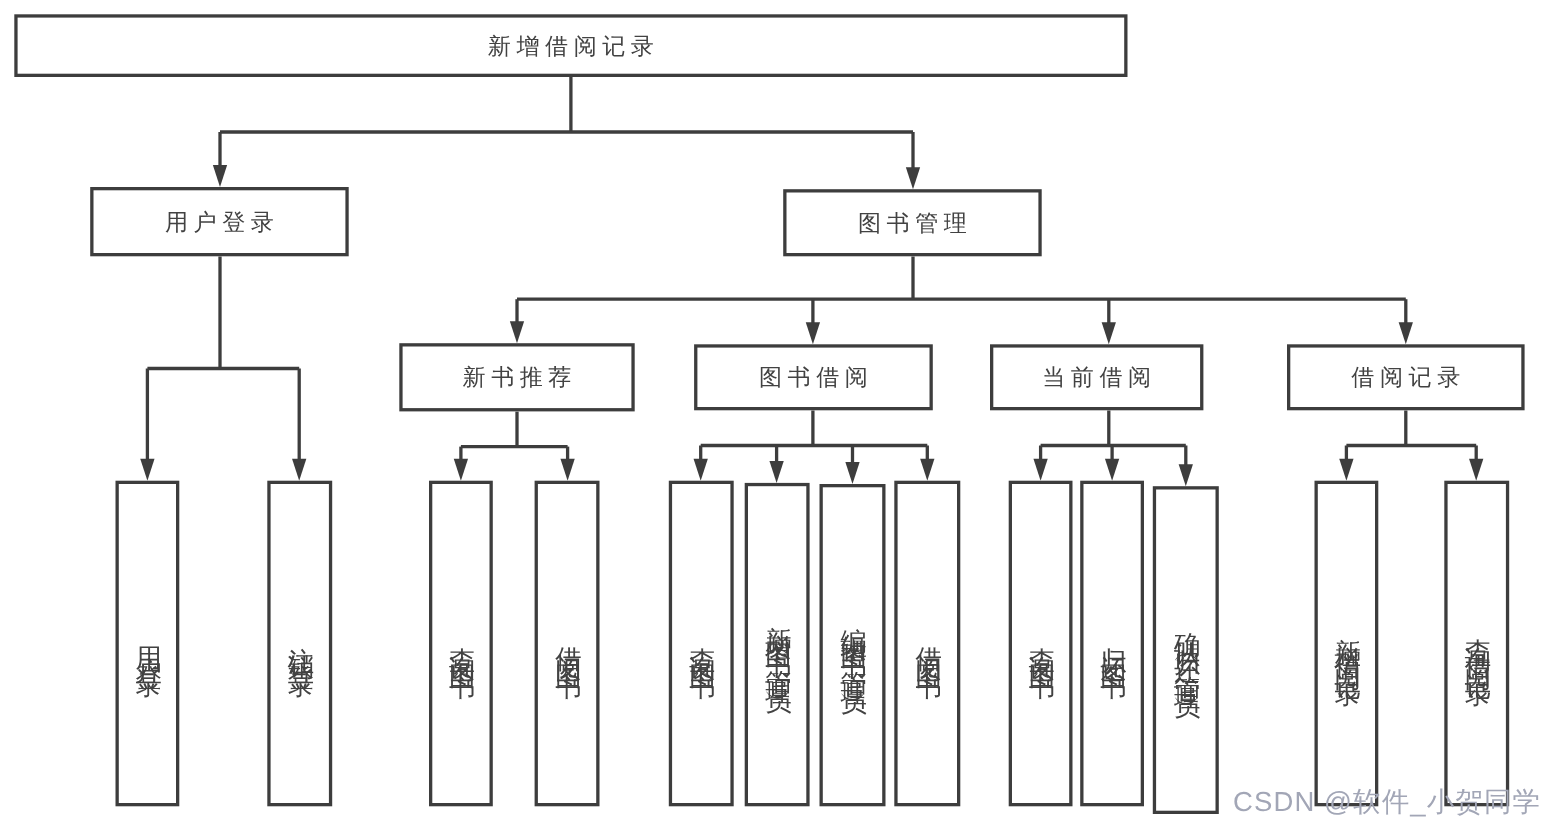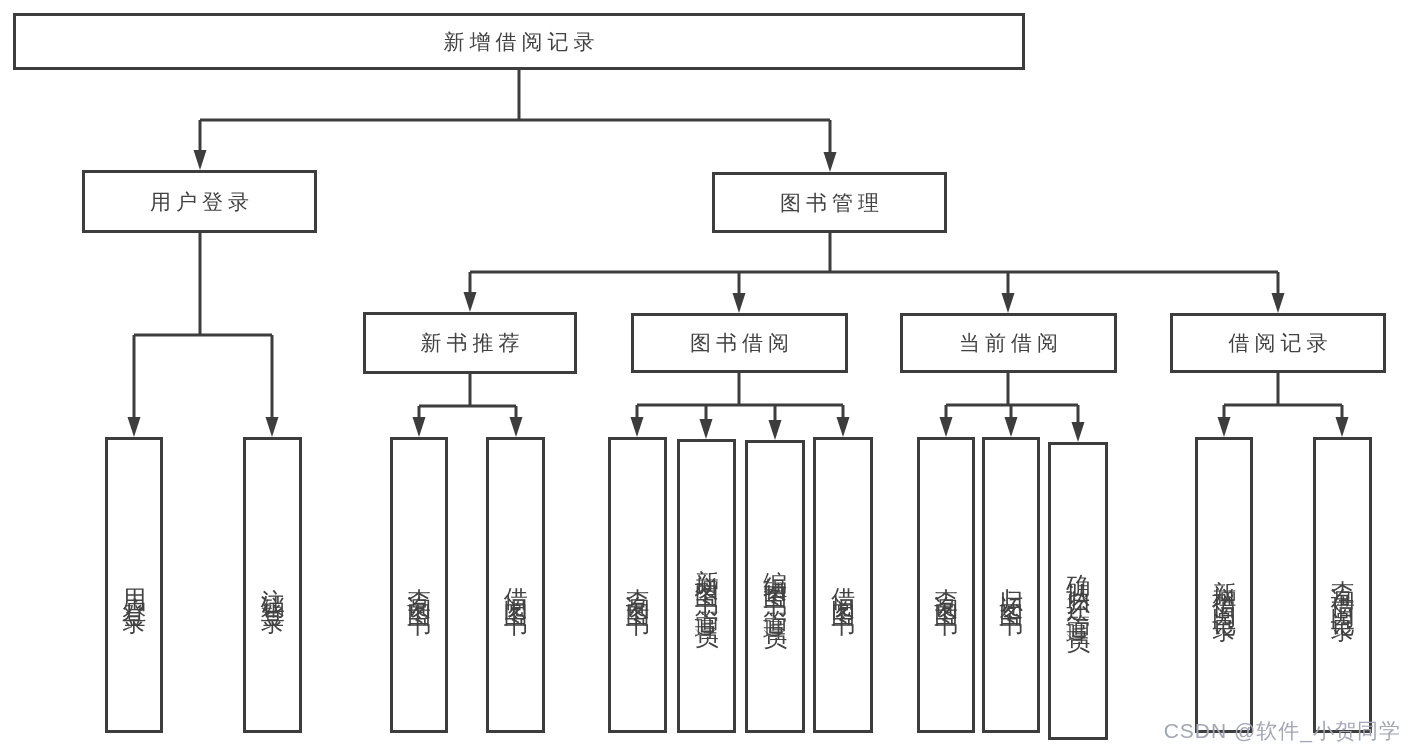--- a/index.html
+++ b/index.html
@@ -45,21 +45,21 @@
     writing-mode: vertical-rl;
     text-orientation: mixed;
     font-size: 24px;
     letter-spacing: 8px;
     line-height: 1.1;
   }
   #watermark {
     position: absolute;
     right: 4px;
     bottom: 2px;
-    font-size: 21px;
+    font-size: 25px;
     letter-spacing: 1px;
     color: var(--watermark);
     z-index: 5;
     white-space: nowrap;
   }
 </style>
 </head>
 <body>
 
 <div id="canvas">
@@ -140,21 +140,21 @@
     </g>
   </svg>
 
   <div class="node h-node" style="left:13px; top:13px; width:1012px; height:57px;">新增借阅记录</div>
 
   <div class="node h-node" style="left:82px; top:170px; width:235px; height:63px;">用户登录</div>
   <div class="node h-node" style="left:712px; top:172px; width:235px; height:61px;">图书管理</div>
 
   <div class="node h-node" style="left:363px; top:312px; width:214px; height:62px;">新书推荐</div>
   <div class="node h-node" style="left:631px; top:313px; width:217px; height:60px;text-align:right;">图书借阅</div>
-  <div class="node h-node" style="left:900px; top:313px; width:217px; height:60px;font-family:Liberation Serif, serif;">当前借阅</div>
+  <div class="node h-node" style="left:900px; top:313px; width:194px; height:60px;font-family:Liberation Serif, serif;">当前借阅</div>
   <div class="node h-node" style="left:1170px; top:313px; width:216px; height:60px;">借阅记录</div>
 
   <div class="node leaf" style="left:105px; top:437px; width:58px; height:296px;">用户登录</div>
   <div class="node leaf" style="left:243px; top:437px; width:59px; height:296px;">注销登录</div>
 
   <div class="node leaf" style="left:390px; top:437px; width:58px; height:296px;">查询图书</div>
   <div class="node leaf" style="left:486px; top:437px; width:59px; height:296px;">借阅图书</div>
 
   <div class="node leaf" style="left:608px; top:437px; width:59px; height:296px;">查询图书</div>
   <div class="node leaf" style="left:677px; top:439px; width:59px; height:294px;">新增图书（管理员）</div>

